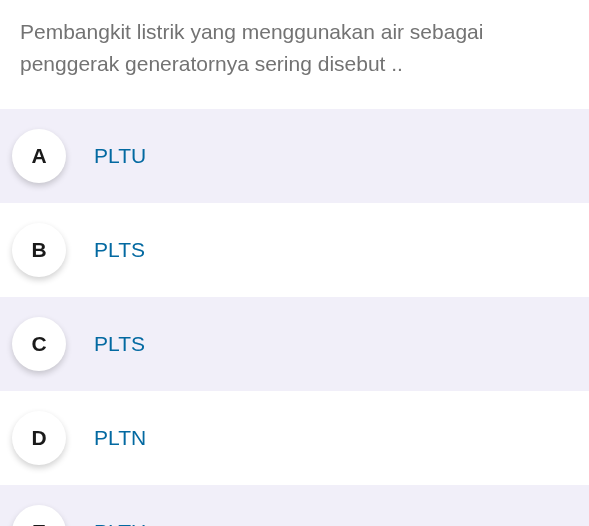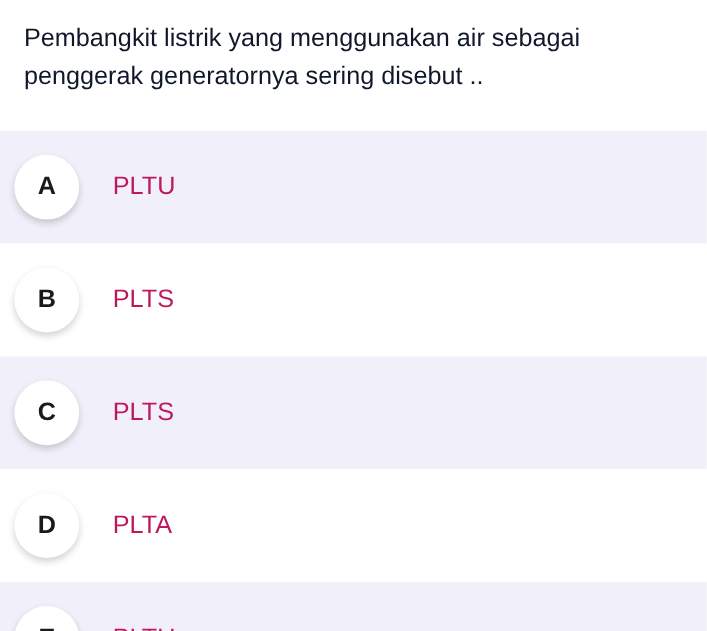--- a/index.html
+++ b/index.html
@@ -10,21 +10,21 @@
     body {
       font-family: 'Segoe UI', Arial, sans-serif;
       background: #ffffff;
       width: 589px;
       height: 526px;
       overflow: hidden;
     }
     .question {
       padding: 16px 20px 30px 20px;
       font-size: 21px;
-      color: #0f172a;
+      color: #737373;
       line-height: 1.5;
       background: #ffffff;
     }
     .options {
       display: flex;
       flex-direction: column;
     }
     .option {
       display: flex;
       align-items: center;
@@ -47,21 +47,21 @@
       justify-content: center;
       font-weight: 700;
       font-size: 21px;
       color: #1a1a1a;
       box-shadow: 0 3px 6px rgba(0,0,0,0.18);
       flex-shrink: 0;
     }
     .option-text {
       margin-left: 28px;
       font-size: 21px;
-      color: #be185d;
+      color: #0369a1;
     }
   </style>
 </head>
 <body>
 
 <div class="question">Pembangkit listrik yang menggunakan air sebagai penggerak generatornya sering disebut ..</div>
 
 <div class="options">
   <div class="option">
     <div class="option-letter">A</div>
@@ -70,19 +70,19 @@
   <div class="option">
     <div class="option-letter">B</div>
     <div class="option-text">PLTS</div>
   </div>
   <div class="option">
     <div class="option-letter">C</div>
     <div class="option-text">PLTS</div>
   </div>
   <div class="option">
     <div class="option-letter">D</div>
-    <div class="option-text">PLTA</div>
+    <div class="option-text">PLTN</div>
   </div>
   <div class="option">
     <div class="option-letter">E</div>
     <div class="option-text">PLTU</div>
   </div>
 </div>
 
 </body></html>

